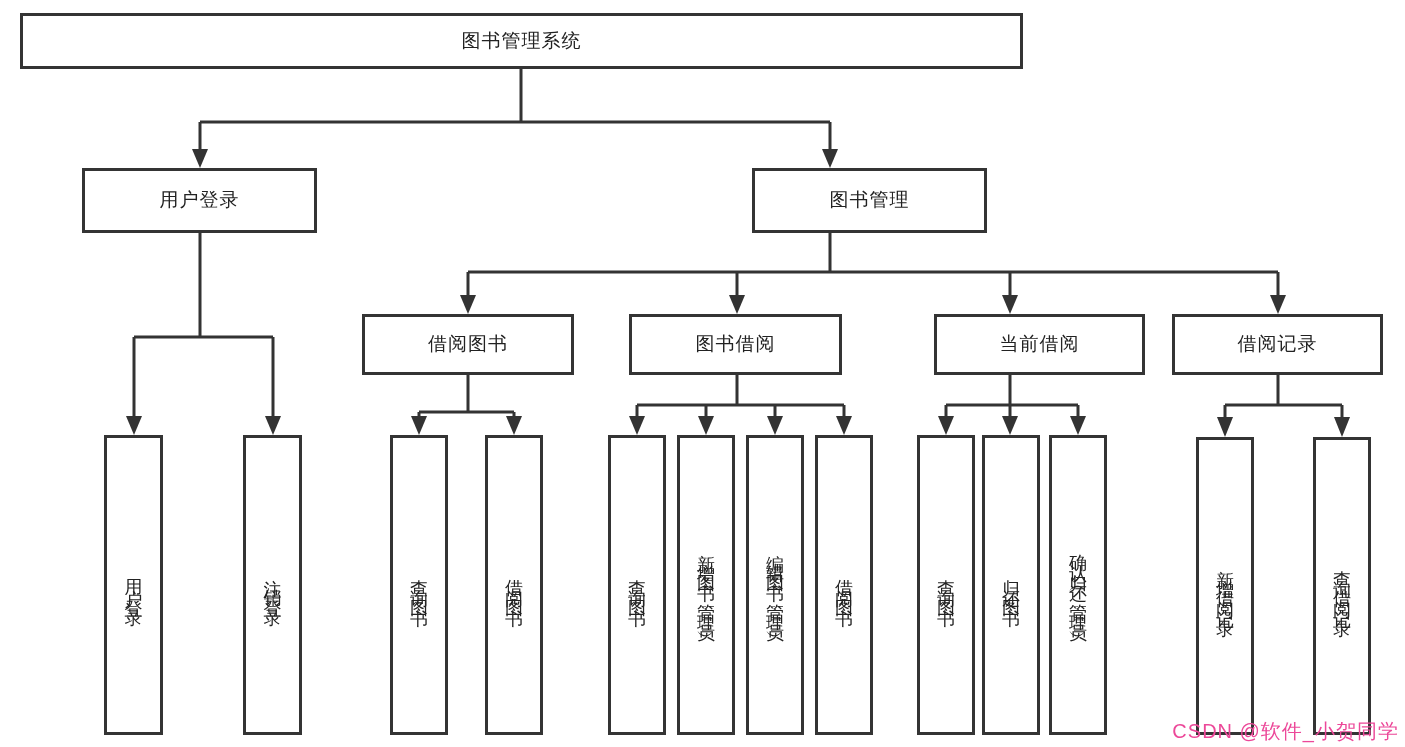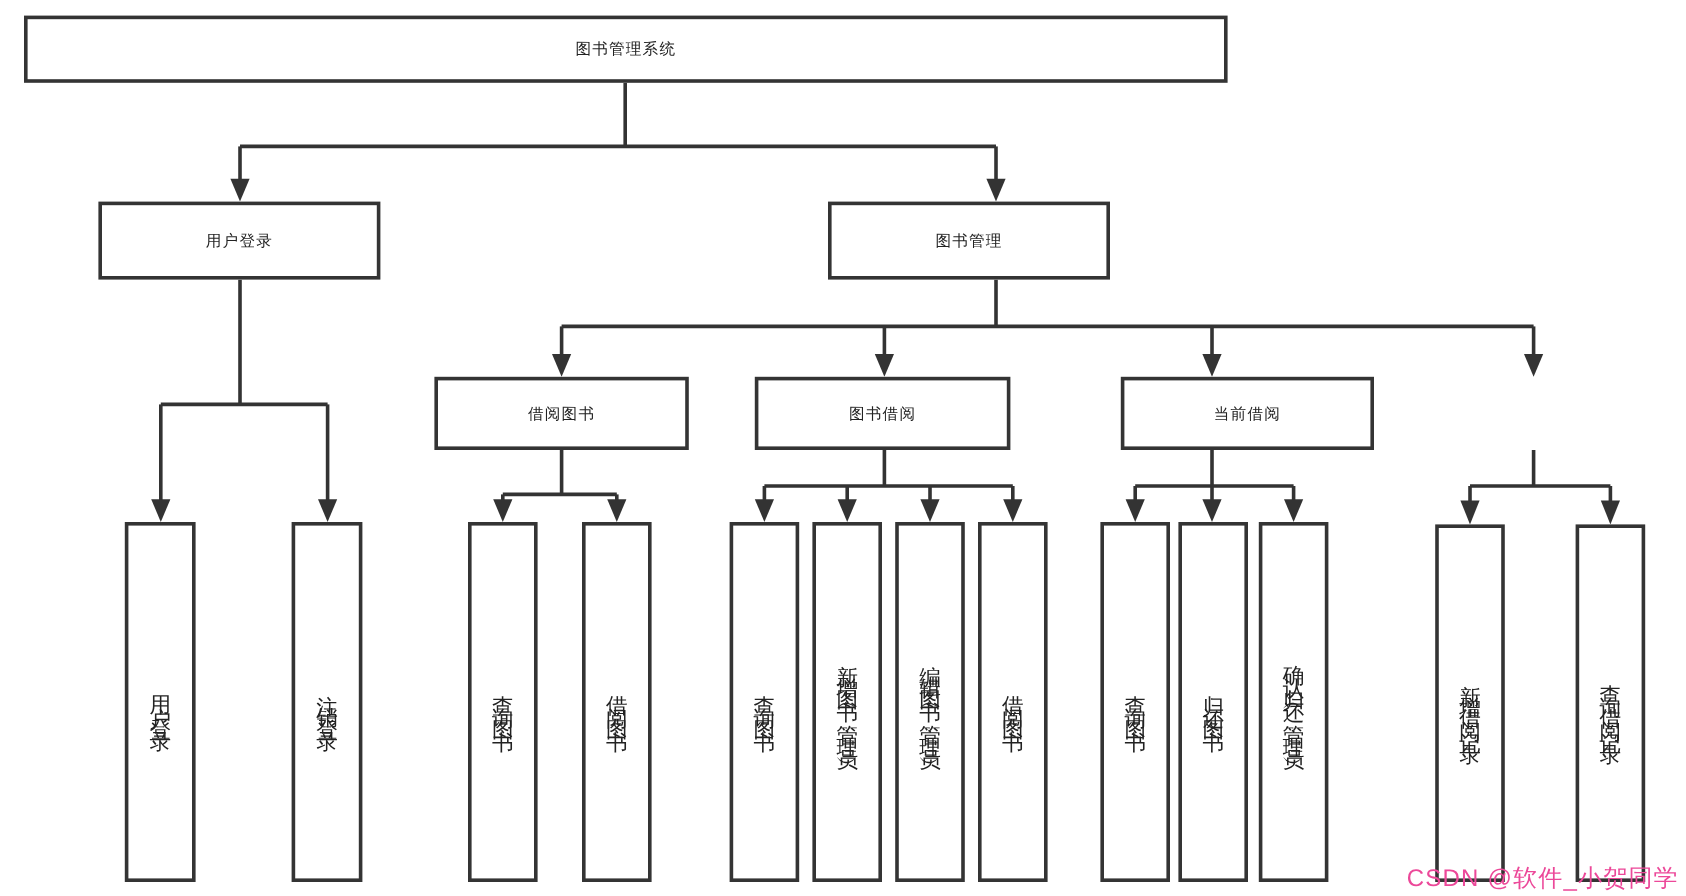--- a/index.html
+++ b/index.html
@@ -23,21 +23,21 @@
   }
   .node {
     position: absolute;
     box-sizing: border-box;
     border: 3px solid #343434;
     background: #ffffff;
     color: #222222;
     display: flex;
     align-items: center;
     justify-content: center;
-    font-size: 13px;
+    font-size: 19px;
     letter-spacing: 1px;
     text-align: center;
     line-height: 1.2;
   }
   .node.vertical {
     writing-mode: vertical-rl;
     text-orientation: mixed;
     font-size: 18px;
     letter-spacing: 10px;
     line-height: 1;
@@ -131,25 +131,26 @@
       <path class="wire" d="M1225,405 V418"></path>
         <polygon class="arrow" points="1217,417 1233,417 1225,437"></polygon>
       <path class="wire" d="M1342,405 V418"></path>
         <polygon class="arrow" points="1334,417 1350,417 1342,437"></polygon>
     </g>
   </svg>
 
   <div class="node" style="left:20px; top:13px; width:1003px; height:56px;">图书管理系统</div>
 
   <div class="node" style="left:82px; top:168px; width:235px; height:65px;">用户登录</div>
-  <div class="node" style="left:690px; top:168px; width:235px; height:65px;">图书管理</div>
+  <div class="node" style="left:752px; top:168px; width:235px; height:65px;">图书管理</div>
 
   <div class="node" style="left:362px; top:314px; width:212px; height:61px;">借阅图书</div>
   <div class="node" style="left:629px; top:314px; width:213px; height:61px;">图书借阅</div>
   <div class="node" style="left:904px; top:314px; width:211px; height:61px;margin-left:30px;">当前借阅</div>
+  <div class="node" style="left:1172px; top:314px; width:211px; height:61px;">借阅记录</div>
 
   <div class="node vertical" style="left:104px; top:435px; width:59px; height:300px;">用户登录</div>
   <div class="node vertical" style="left:243px; top:435px; width:59px; height:300px;">注销登录</div>
 
   <div class="node vertical" style="left:390px; top:435px; width:58px; height:300px;">查询图书</div>
   <div class="node vertical" style="left:485px; top:435px; width:58px; height:300px;">借阅图书</div>
 
   <div class="node vertical" style="left:608px; top:435px; width:58px; height:300px;">查询图书</div>
   <div class="node vertical" style="left:677px; top:435px; width:58px; height:300px;">新增图书（管理员）</div>
   <div class="node vertical" style="left:746px; top:435px; width:58px; height:300px;">编辑图书（管理员）</div>

